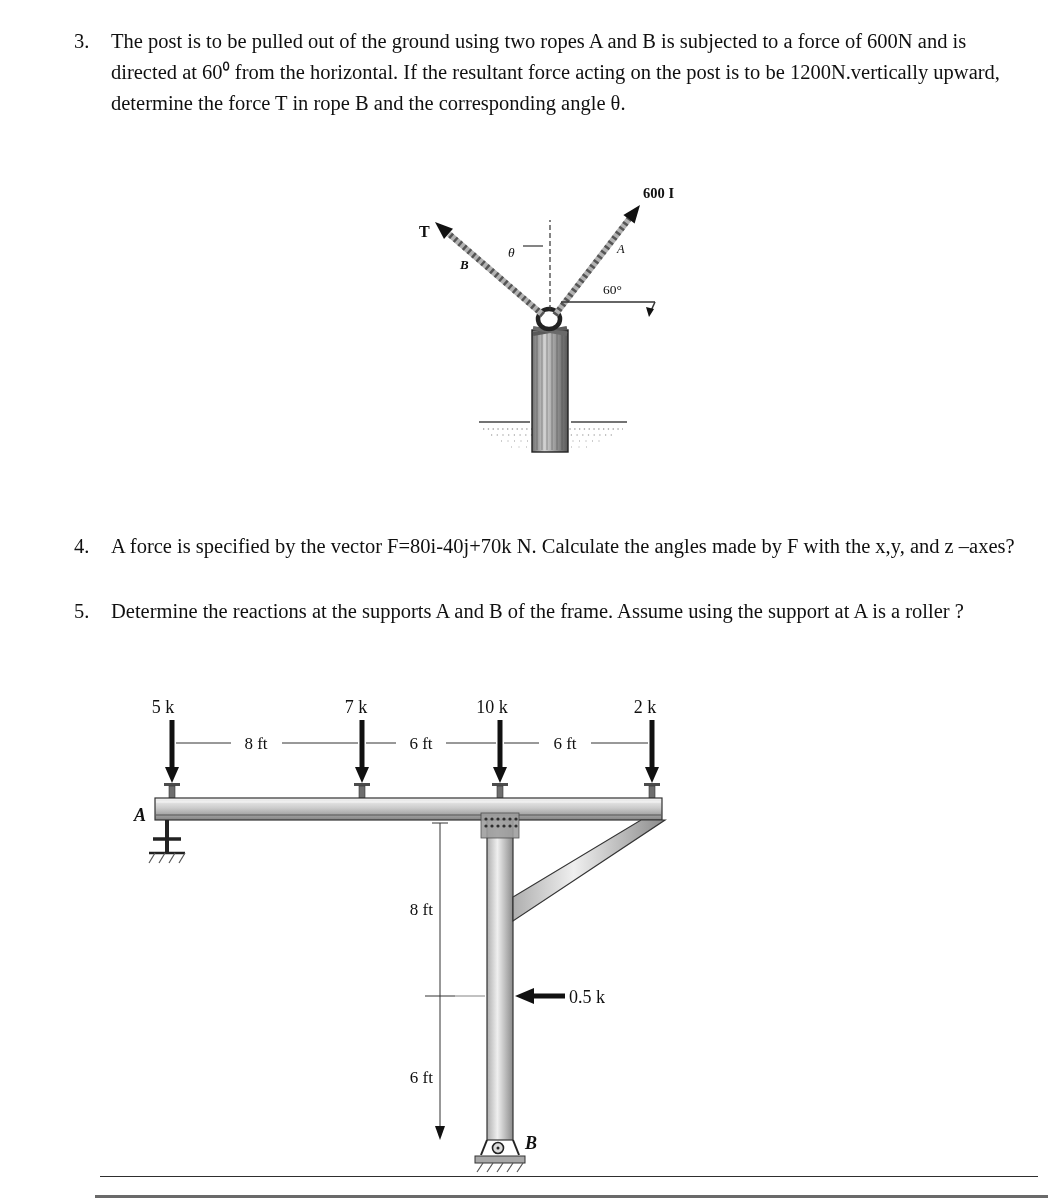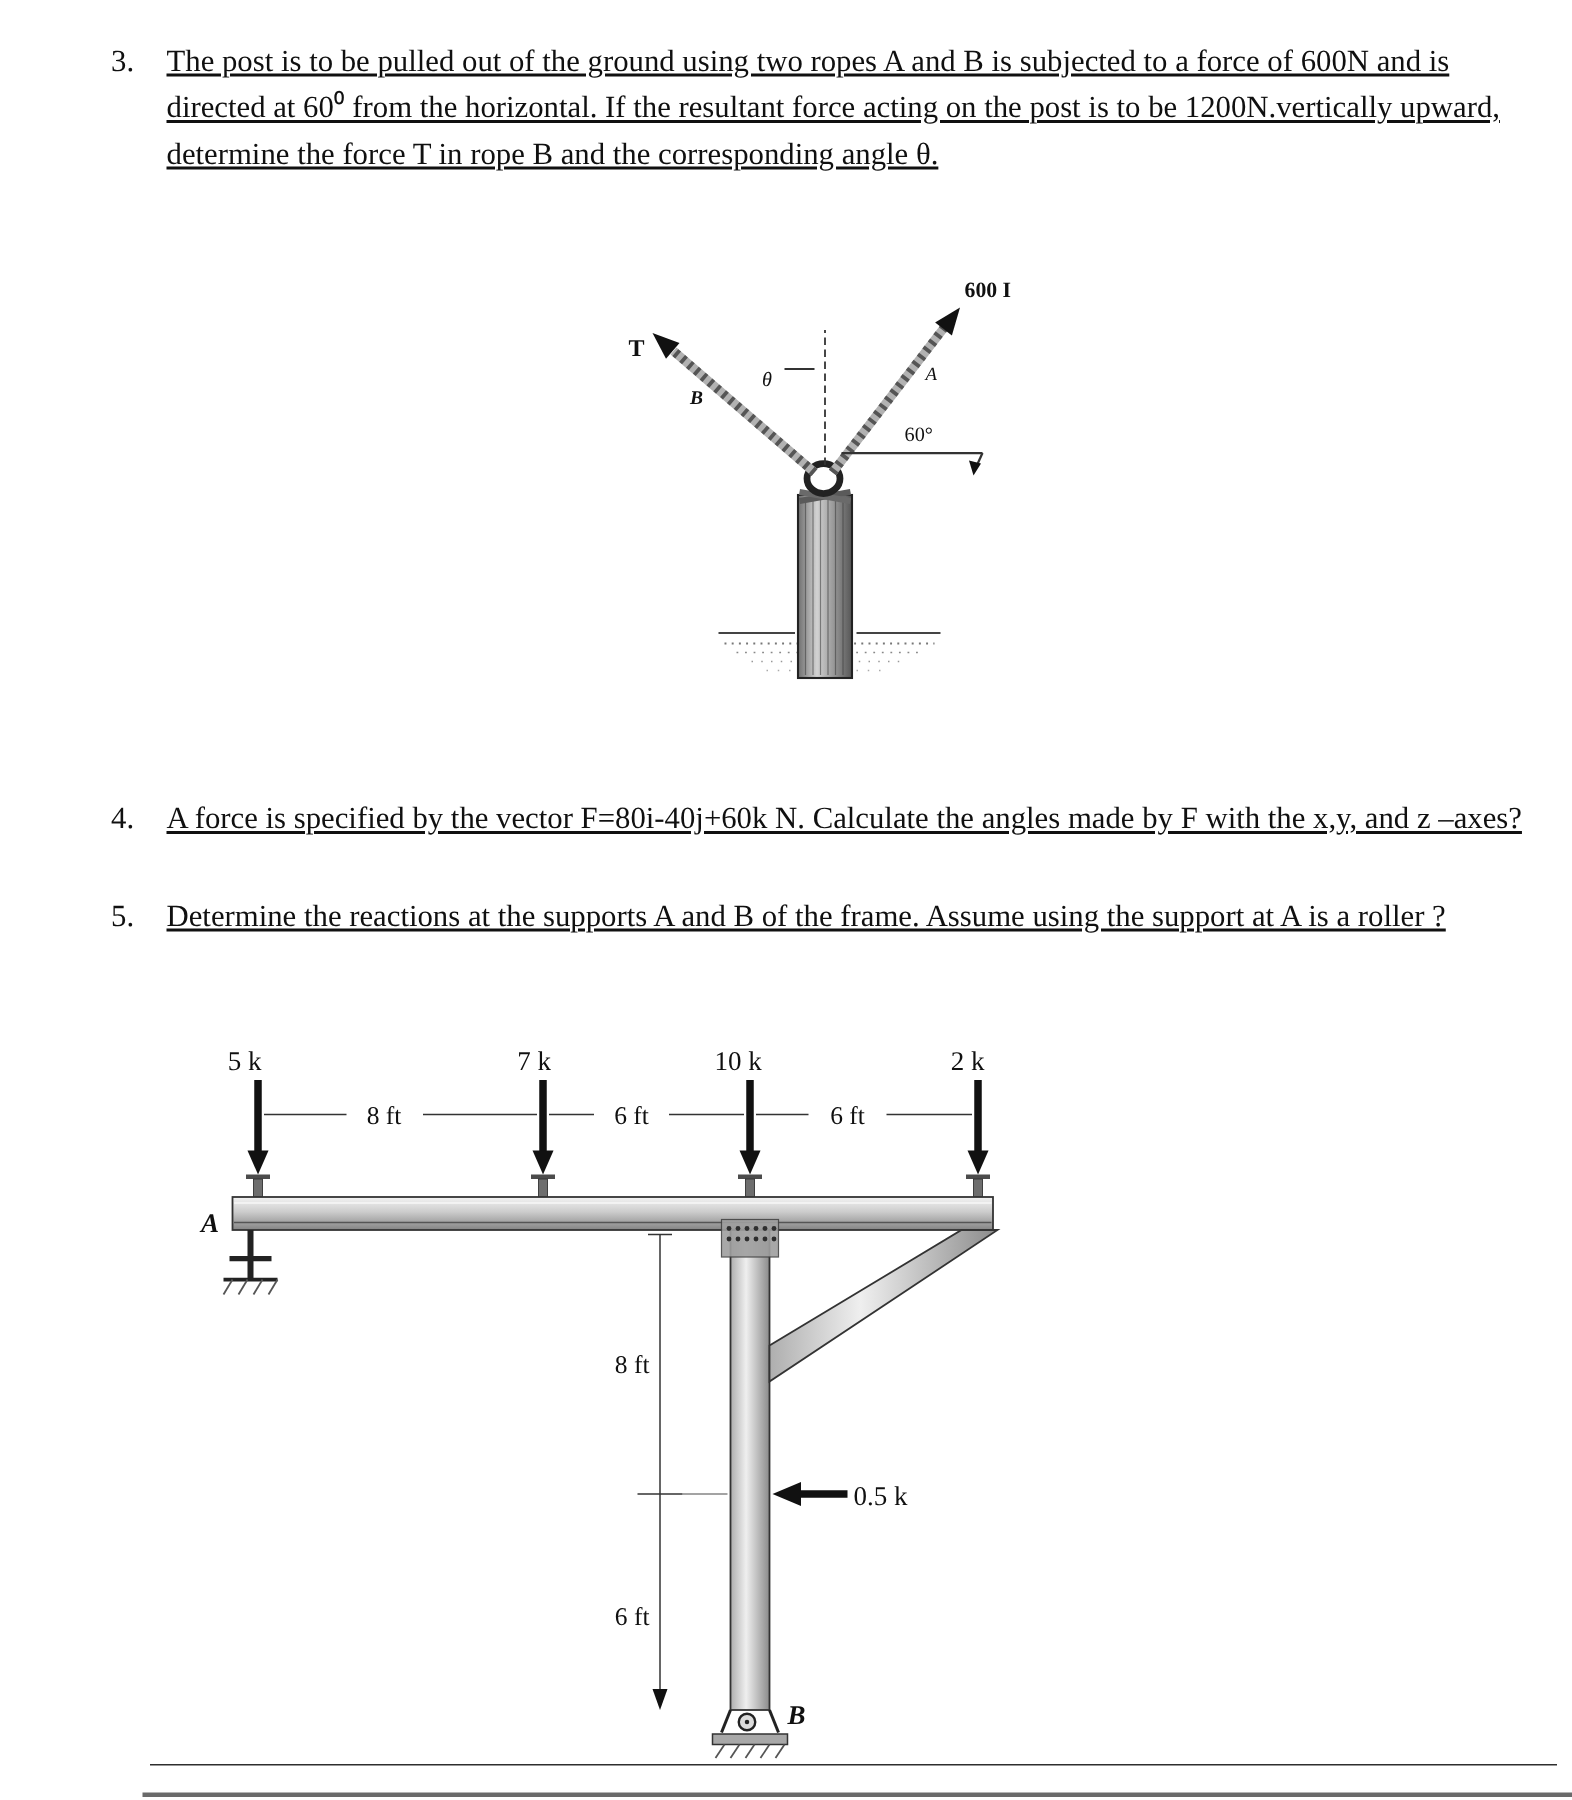--- a/index.html
+++ b/index.html
@@ -12,21 +12,21 @@
     overflow:hidden;
   }
   .prob{
     position:absolute;
     display:flex;
     font-size:20.5px;
     line-height:31px;
     width:948px;
   }
   .prob .num{width:37px;flex-shrink:0;}
-  .prob .ptext{flex:1;text-decoration:underline;}
+  .prob .ptext{flex:1;}
   .fig{position:absolute;}
   svg text{font-family:"Liberation Serif", serif;fill:#101010;}
   .lbl{font-size:18px;}
   .ital{font-style:italic;}
   .bold{font-weight:bold;}
   .footer-line-1{
     position:absolute;top:1176px;left:100px;width:938px;height:0;
     border-top:1.5px solid #2e2e2e;
   }
   .footer-line-2{
@@ -106,21 +106,21 @@
         <line x1="178" y1="120" x2="272" y2="120" stroke="#333" stroke-width="1.5"></line>
         <line x1="272" y1="120" x2="267" y2="131" stroke="#333" stroke-width="1.5"></line>
         <polygon points="266,135 263,125 271,127" fill="#111"></polygon>
       </g>
       <text x="220" y="112" font-size="13.5">60°</text>
     </svg>
   </div>
 
   <div class="prob" style="top:531px;left:74px;">
     <div class="num">4.</div>
-    <div class="ptext">A force is specified by the vector F=80i-40j+60k N. Calculate the angles made by F with the x,y, and z –axes?</div>
+    <div class="ptext">A force is specified by the vector F=80i-40j+70k N. Calculate the angles made by F with the x,y, and z –axes?</div>
   </div>
 
   <div class="prob" style="top:596px;left:74px;">
     <div class="num">5.</div>
     <div class="ptext">Determine the reactions at the supports A and B of the frame. Assume using the support at A is a roller ?</div>
   </div>
 
   <div class="fig" style="left:95px;top:693px;">
     <svg width="640" height="485" viewBox="0 0 640 485">
       <defs>

